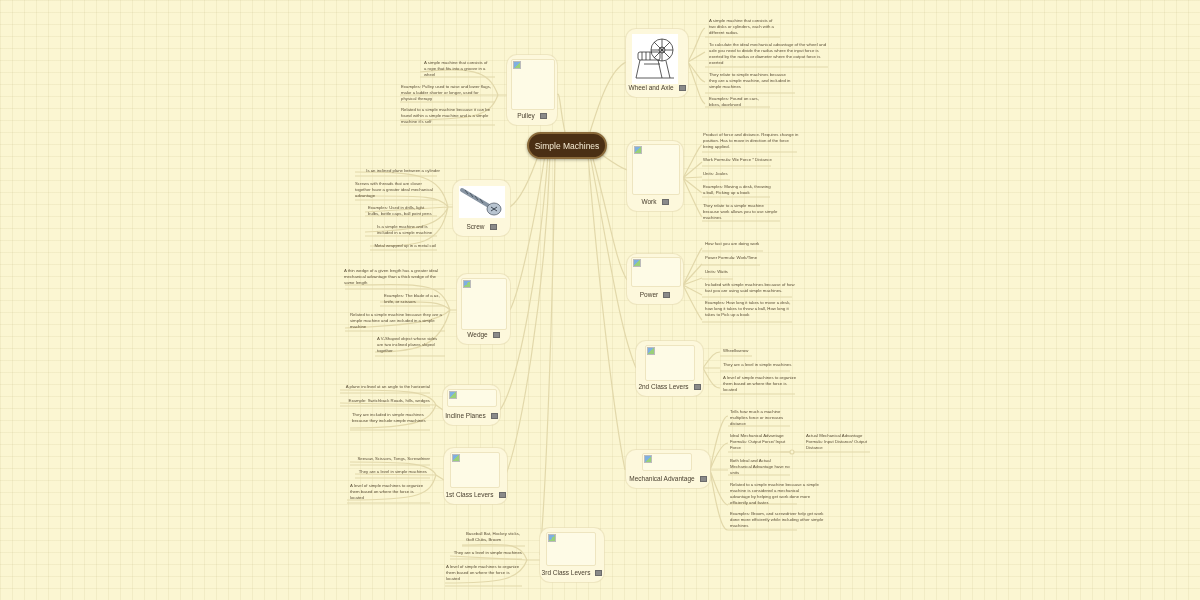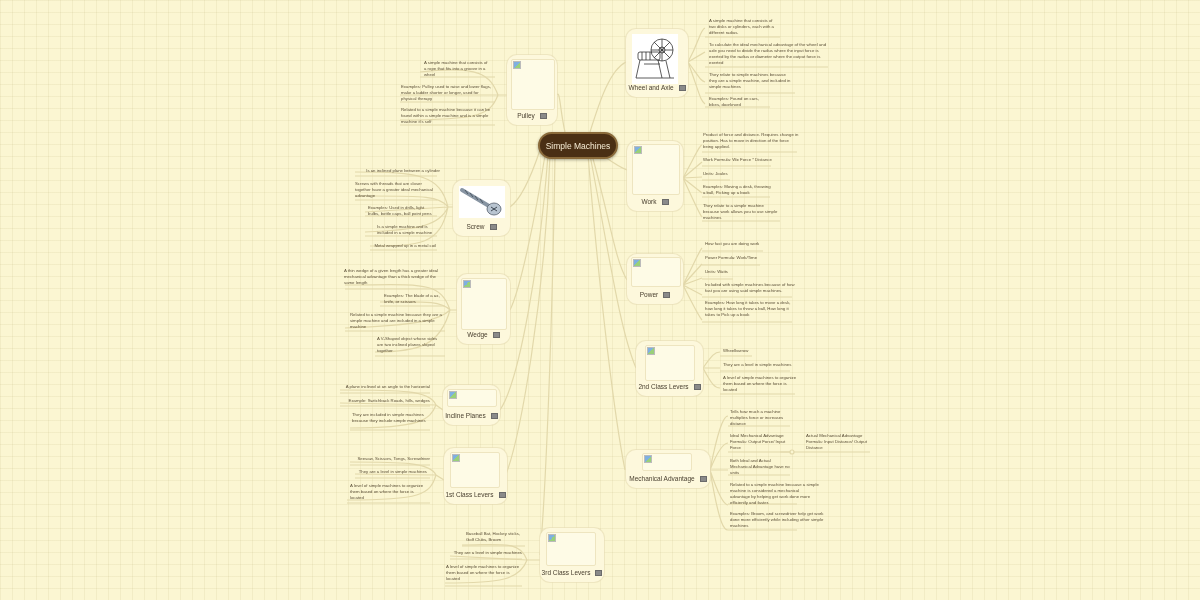--- a/index.html
+++ b/index.html
@@ -7,21 +7,21 @@
     width:1200px; height:600px; overflow:hidden; position:relative;
     background-color:#fbf6d2;
     background-image:
       linear-gradient(rgba(200,190,140,0.18) 1px, transparent 1px),
       linear-gradient(90deg, rgba(200,190,140,0.18) 1px, transparent 1px);
     background-size:12px 12px;
     font-family:"Liberation Sans", sans-serif;
   }
   svg.links { position:absolute; left:0; top:0; width:1200px; height:600px; pointer-events:none; }
   .root {
-    position:absolute; left:538px; top:132px; width:76px; height:23px;
+    position:absolute; left:527px; top:132px; width:76px; height:23px;
     background:#4a2f14; border:2px solid #8a6a3a; border-radius:14px;
     color:#f6ecd4; font-size:8.5px; display:flex; align-items:center; justify-content:center;
     box-shadow:0 1px 3px rgba(0,0,0,0.35);
   }
   .node {
     position:absolute; background:#fdf8dc; border-radius:10px;
     box-shadow:0 0 0 1px rgba(230,220,180,0.6);
     display:flex; flex-direction:column; align-items:center;
   }
   .node .img {

